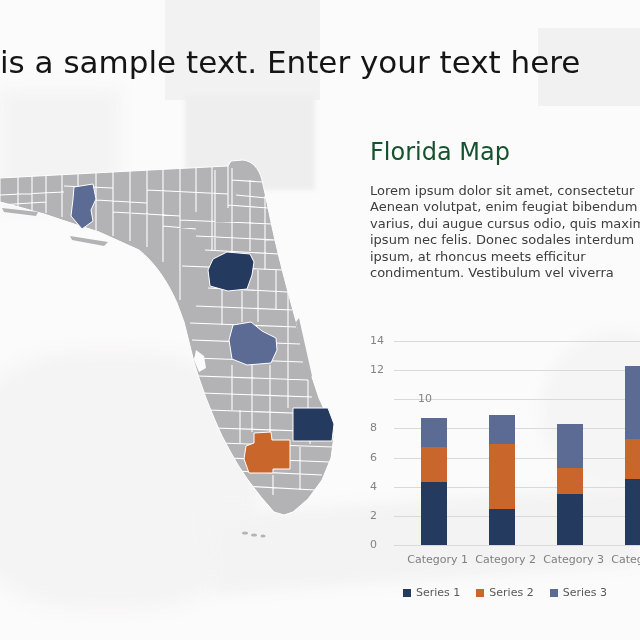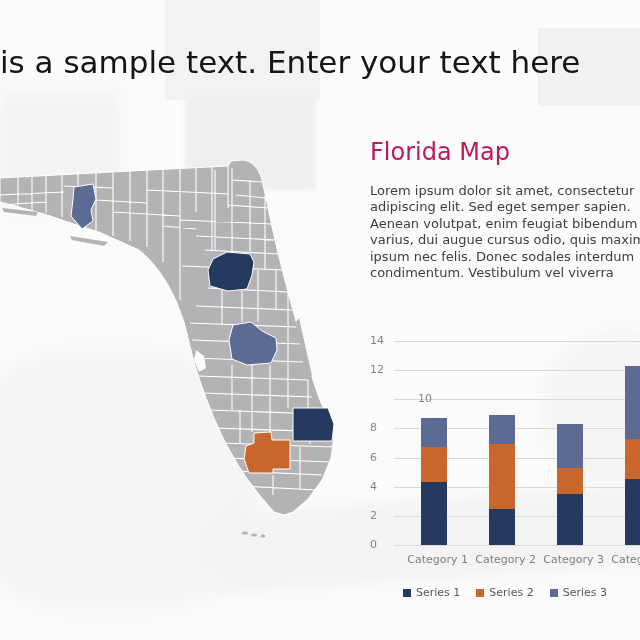--- a/index.html
+++ b/index.html
@@ -15,21 +15,21 @@
   .bg5{left:210px;top:500px;width:430px;height:80px;background:#f4f3f3;filter:blur(6px);transform:rotate(-4deg);}
   .bg6{left:540px;top:330px;width:160px;height:160px;background:#f6f5f5;border-radius:50%;filter:blur(6px);}
   .bg7{left:0;top:90px;width:120px;height:120px;background:#f4f3f3;filter:blur(8px);}
 
   .heading{position:absolute;left:0;top:44px;width:640px;
            font-size:31px;color:#151515;white-space:nowrap;overflow:hidden;z-index:3;}
 
   .map-wrap{position:absolute;left:0;top:150px;width:345px;height:392px;z-index:2;}
 
   .section-title{position:absolute;left:370px;top:138px;width:270px;
-                 font-size:24px;color:#be185d;white-space:nowrap;overflow:hidden;z-index:3;}
+                 font-size:24px;color:#14532d;white-space:nowrap;overflow:hidden;z-index:3;}
   .paragraph{position:absolute;left:370px;top:183px;width:270px;z-index:3;
              font-size:13px;color:#3d3d3d;}
   .paragraph .pline{white-space:nowrap;overflow:hidden;line-height:16.4px;height:16.4px;}
 
   .chart{position:absolute;left:370px;top:333px;width:270px;height:290px;overflow:hidden;z-index:3;}
   .gridline{position:absolute;left:24px;right:0;height:1px;background:#d9d9d9;}
   .ytick{position:absolute;left:0;width:19px;text-align:left;font-size:11px;color:#848484;}
   .bar-seg{position:absolute;width:26px;}
   .cat-label{position:absolute;width:68px;text-align:right;font-size:11px;color:#7f7f7f;white-space:nowrap;}
   .legend{position:absolute;left:0;top:253px;width:270px;display:flex;justify-content:center;gap:16px;}
@@ -108,24 +108,24 @@
       <path stroke="#ffffff" stroke-width="1" d="M233,175 L251,172 L262,181 L276,188 L277,200 L271,213 L247,215 L232,209 L229,190 Z" fill="#5b6b93"></path>
       <path stroke="#ffffff" stroke-width="1" d="M293,258 L328,258 L334,274 L332,291 L293,291 Z" fill="#243a5e"></path>
       <path stroke="#ffffff" stroke-width="1" d="M254,283 L271,282 L272,290 L290,290 L290,319 L273,319 L273,323 L249,323 L244,309 L246,296 L254,293 Z" fill="#c8662b"></path>
     </svg>
   </div>
 
   <div class="section-title">Florida Map</div>
 
   <div class="paragraph" id="paragraph">
       <div class="pline">Lorem ipsum dolor sit amet, consectetur</div>
-      <div class="pline">adipiscing elit. Sed eget semper sapien.</div>
       <div class="pline">Aenean volutpat, enim feugiat bibendum</div>
       <div class="pline">varius, dui augue cursus odio, quis maximus</div>
       <div class="pline">ipsum nec felis. Donec sodales interdum</div>
+      <div class="pline">ipsum, at rhoncus meets efficitur</div>
       <div class="pline">condimentum. Vestibulum vel viverra</div>
     </div>
 
   <div class="chart" id="chart">
       <div class="gridline" style="top: 212px; background: rgb(217, 217, 217);"></div>
       <div class="ytick" style="top: 205px; color: rgb(132, 132, 132);">0</div>
       <div class="gridline" style="top: 182.857px; background: rgb(217, 217, 217);"></div>
       <div class="ytick" style="top: 175.857px; color: rgb(132, 132, 132);">2</div>
       <div class="gridline" style="top: 153.714px; background: rgb(217, 217, 217);"></div>
       <div class="ytick" style="top: 146.714px; color: rgb(132, 132, 132);">4</div>

